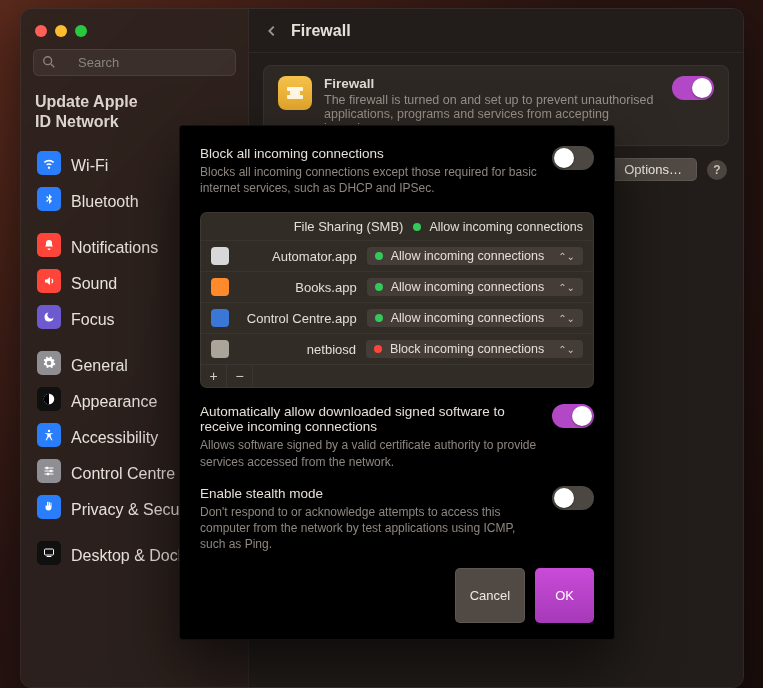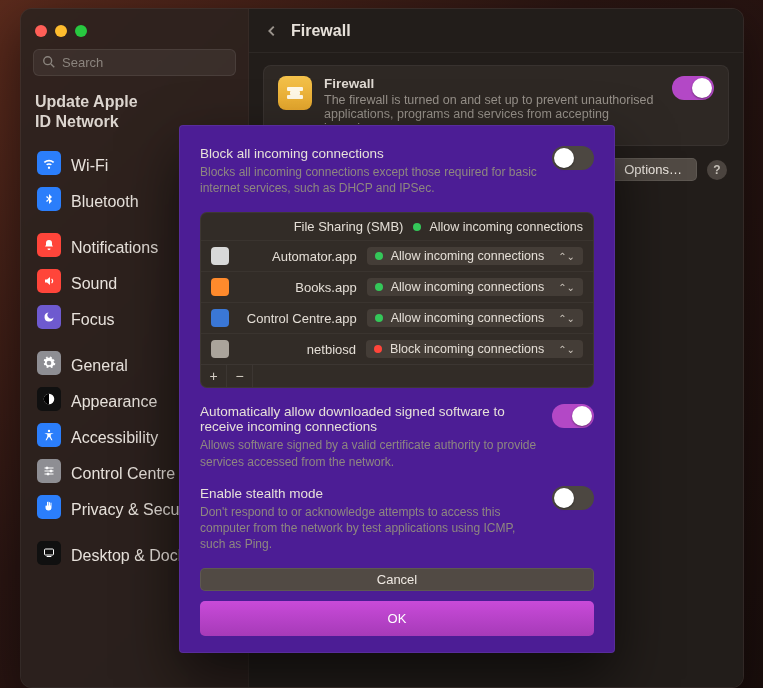--- a/index.html
+++ b/index.html
@@ -32,21 +32,21 @@
   }
   .traffic {
     display: flex; gap: 8px; padding: 6px 14px 12px 14px;
   }
   .traffic span { width: 12px; height: 12px; border-radius: 50%; display:block; }
   .tl-close  { background:#ff5f57; }
   .tl-min    { background:#febc2e; }
   .tl-zoom   { background:#28c840; }
   .search-wrap { padding: 0 12px 10px 12px; }
   .search {
-    display:flex; align-items:flex-start; gap:6px;
+    display:flex; align-items:flex-start; gap:22px;
     background: rgba(255,255,255,0.06);
     border: 1px solid rgba(255,255,255,0.08);
     border-radius: 6px;
     padding: 5px 8px;
     color: #8b847e;
     font-size: 13px;
   }
   .search svg { width:14px; height:14px; fill:#8b847e; }
   .update-notice {
     padding: 6px 14px 12px 14px;
@@ -133,21 +133,21 @@
 
   
   .modal-backdrop {
     position:absolute; inset:0;
     display:block;
   }
   .modal {
     position:absolute;
     left: 158px; top: 116px;
     width: 436px;
-    background: #4c1d95;
+    background: #000000;
     border: 1px solid rgba(255,255,255,0.07);
     border-radius: 4px;
     box-shadow: 0 26px 60px rgba(0,0,0,0.6);
     padding: 20px 20px 16px 20px;
     color: #c9c2ba;
     font-size: 13px;
   }
   .m-row { display:flex; gap:14px; align-items:flex-start; margin-bottom:16px; }
   .m-row .m-text { flex:1; }
   .m-title { color:#e6e0d9; font-size:13.5px; margin-bottom:3px; }
@@ -197,23 +197,23 @@
     border-top:1px solid rgba(255,255,255,0.05);
   }
   .add-remove button {
     width: 26px; height: 22px;
     background:transparent; border:none;
     border-right:1px solid rgba(255,255,255,0.05);
     color:#d6cfc6; font-size:14px; line-height:1;
     cursor:pointer;
   }
   .modal-foot {
-    display:flex; gap:10px; justify-content:flex-end; margin-top:10px;flex-direction:column;
-  }
-  .btn.primary { background: linear-gradient(180deg,#c94bd9,#a63ab8); border:none; color:#fff; padding:10px 20px; }
+    display:flex; gap:10px; justify-content:flex-end; margin-top:10px;
+  }
+  .btn.primary { background: linear-gradient(180deg,#c94bd9,#a63ab8); border:none; color:#fff; padding:20px 20px; }
 </style>
 </head>
 <body>
 
 <div class="window">
 
   <div class="sidebar">
     <div class="traffic">
       <span class="tl-close"></span>
       <span class="tl-min"></span>

